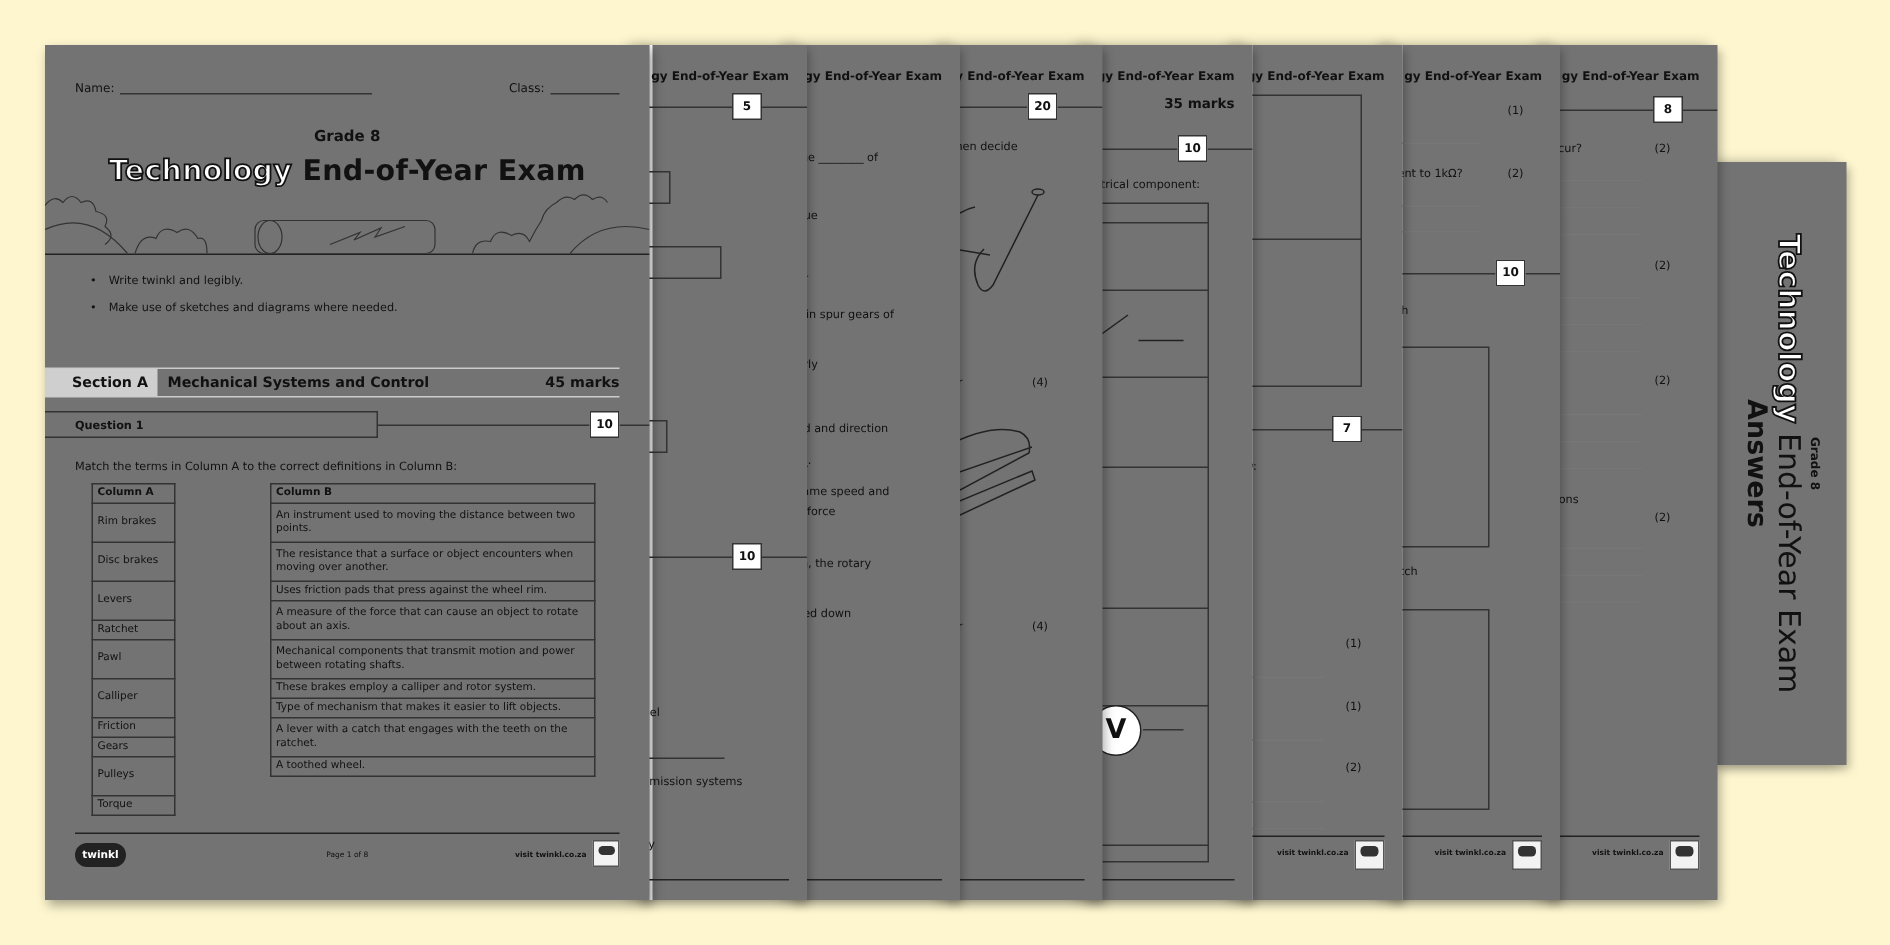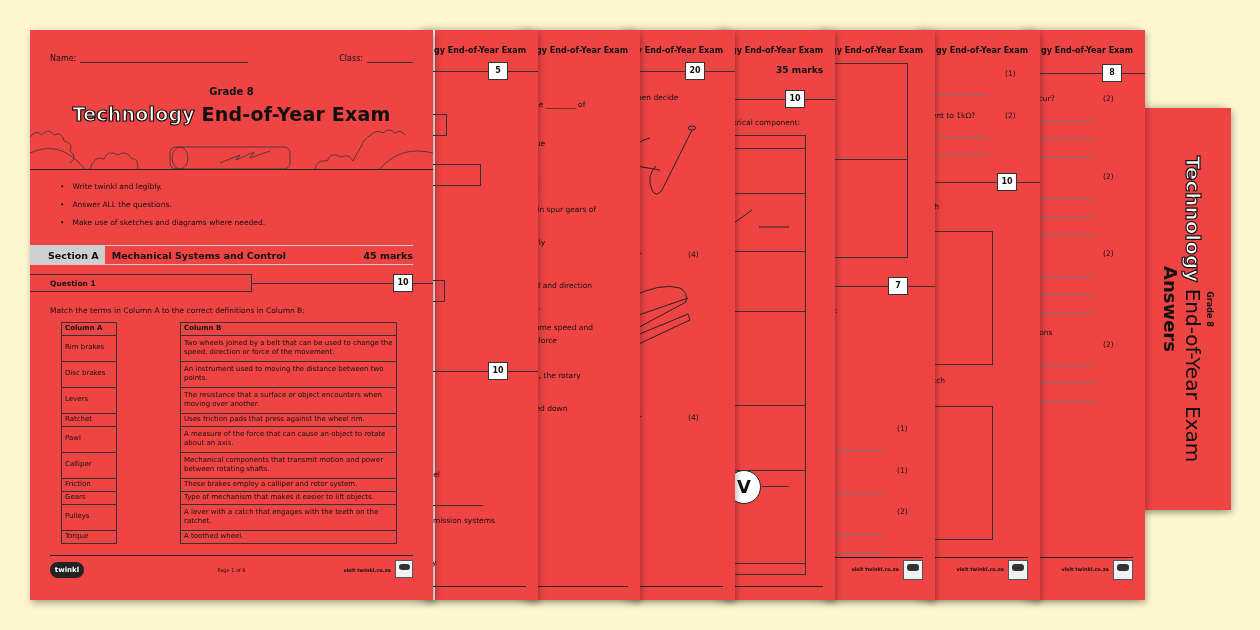--- a/index.html
+++ b/index.html
@@ -1,19 +1,19 @@
 <!DOCTYPE html>
 <html><head>
 <meta charset="utf-8">
 <style>
   * { box-sizing: border-box; margin: 0; padding: 0; }
   html, body { width: 1260px; height: 630px; overflow: hidden; }
   body { background: #fdf6cf; font-family: "DejaVu Sans", sans-serif; color: #111; position: relative; }
 
-  .page { position: absolute; background: #ef4444; overflow: hidden;
+  .page { position: absolute; background: #737373; overflow: hidden;
           box-shadow: -6px 0 8px rgba(0,0,0,0.28), 2px 3px 6px rgba(0,0,0,0.25); }
   .page-edge { position:absolute; left:0; top:0; bottom:0; width:10px;
                background: linear-gradient(to right, #bdbdbd, #fff); }
 
   
   #p1 { left: 30px; top: 30px; width: 403px; height: 570px; z-index: 20; box-shadow: 2px 3px 7px rgba(0,0,0,0.35); }
   .name-row { position:absolute; top: 24px; left: 20px; right: 20px; font-size: 8px; display:flex;align-items:center; }
   .name-row .line { display:inline-block; border-bottom: 1px solid #333; height: 8px; }
   .grade { position:absolute; top: 56px; left:0; right:0; text-align:center; font-size: 10px; font-weight: bold; }
   .title { position:absolute; top: 73px; left: 0; right: 0; text-align:center; font-size: 19px; font-weight: bold; letter-spacing: 0.2px; }
@@ -94,21 +94,20 @@
       <rect x="140" y="22" width="120" height="22" rx="6"></rect>
       <ellipse cx="150" cy="33" rx="8" ry="11"></ellipse>
       <path d="M190,38 l20,-8 -4,5 18,-8 -4,6 20,-7"></path>
       <path d="M285,44 q2,-10 12,-8 q4,-10 14,-4 q8,-4 12,4 q4,-8 8,-14 q2,-8 10,-12 q6,-6 12,-2 q6,-6 12,0 q6,-4 10,2"></path>
       <path d="M350,44 q20,-24 53,-16"></path>
     </g>
   </svg>
   <div class="banner-rule"></div>
   <ul class="bullets">
     <li>Write twinkl and legibly.</li>
-    <li>Answer ALL the questions.</li>
     <li>Make use of sketches and diagrams where needed.</li>
   </ul>
   <div class="section-bar">
     <span class="section-tag">Section A</span>
     <span class="section-name">Mechanical Systems and Control</span>
     <span class="section-marks">45 marks</span>
   </div>
   <div class="q-row">
     <div class="q-label">Question 1</div>
     <div class="q-line"></div>
@@ -150,23 +149,20 @@
         </tr>
     <tr style="height:13px">
           <td>Torque</td>
         </tr>
   </tbody>
     </table>
   <table id="colB">
     <tbody>
         <tr>
           <th>Column B</th>
-        </tr>
-    <tr style="height:26px">
-          <td>Two wheels joined by a belt that can be used to change the speed, direction or force of the movement.</td>
         </tr>
     <tr style="height:26px">
           <td>An instrument used to moving the distance between two points.</td>
         </tr>
     <tr style="height:26px">
           <td>The resistance that a surface or object encounters when moving over another.</td>
         </tr>
     <tr style="height:13px">
           <td>Uses friction pads that press against the wheel rim.</td>
         </tr>

